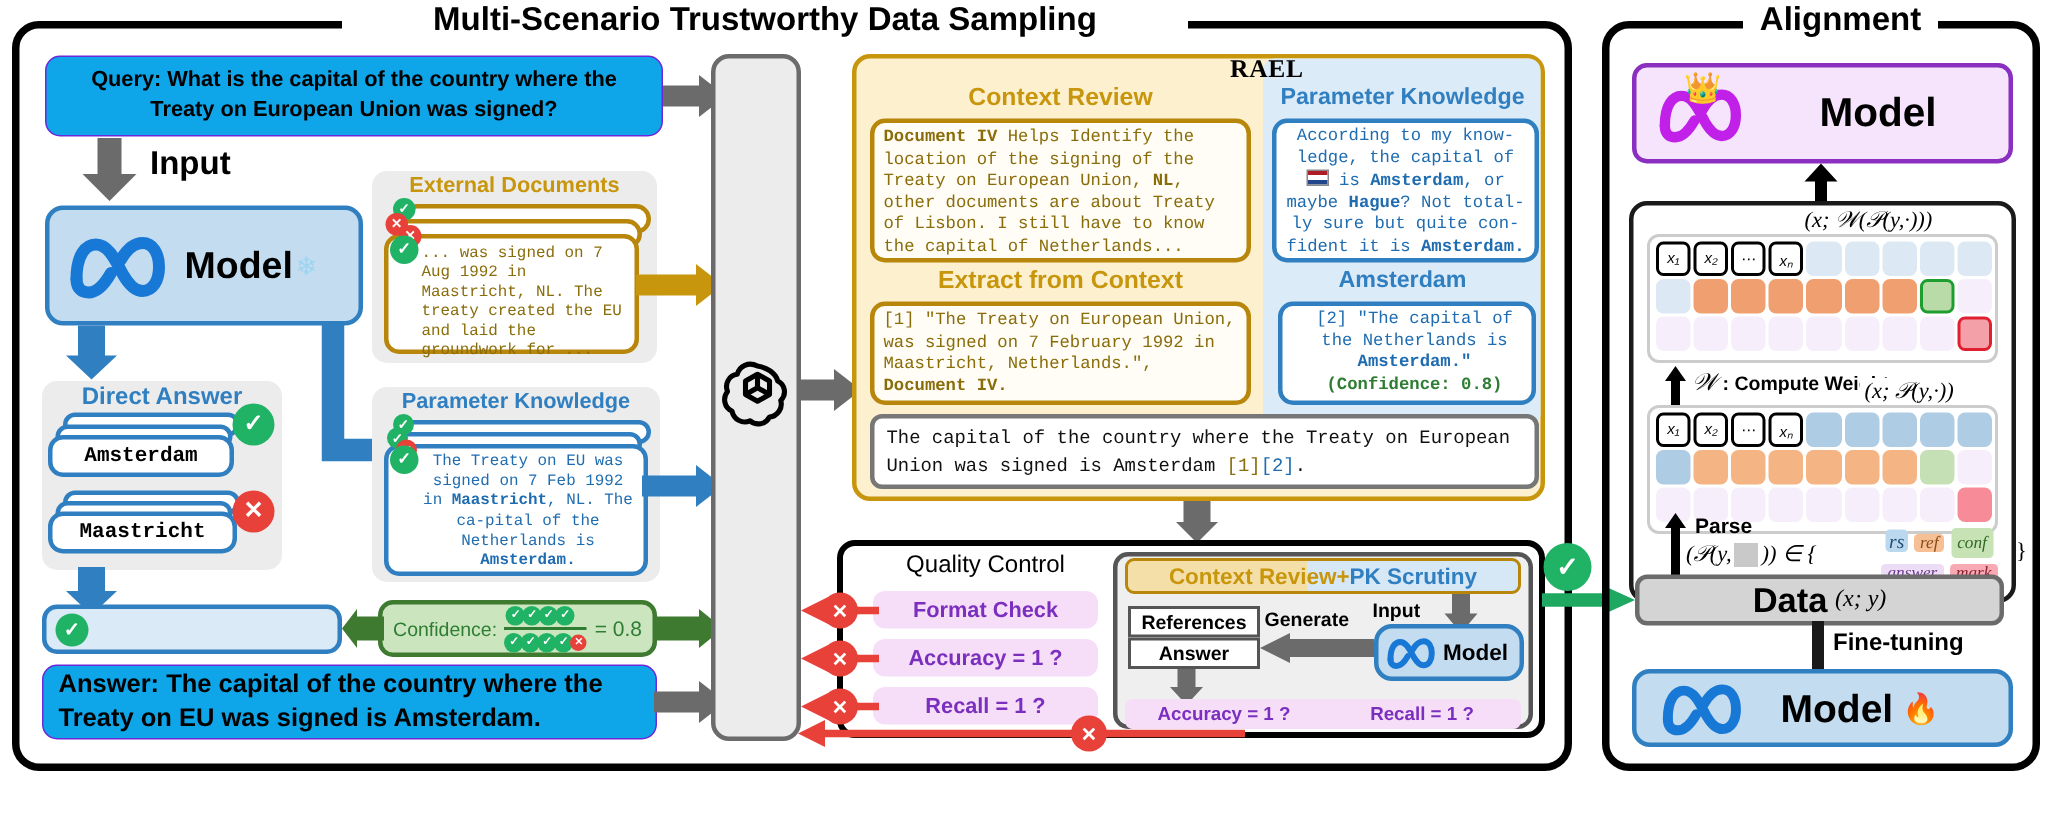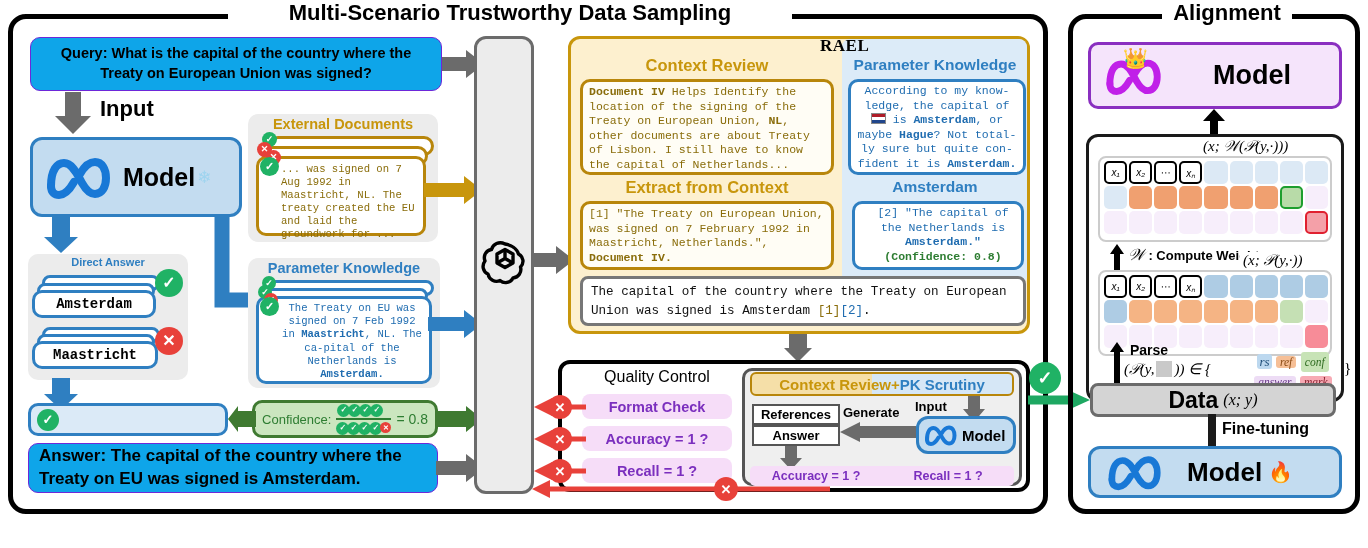--- a/index.html
+++ b/index.html
@@ -98,21 +98,21 @@
 <div class="abs badge ok" style="left:262px;top:132px;width:15px;height:15px;font-size:9px;">✓</div>
 <div class="abs badge no" style="left:257px;top:142px;width:15px;height:15px;font-size:9px;">✕</div>
 <div class="abs badge no" style="left:266px;top:150px;width:15px;height:15px;font-size:9px;">✕</div>
 <div class="abs badge ok" style="left:260px;top:157px;width:19px;height:19px;font-size:11px;">✓</div>
 
 <svg class="arr" style="left:424px;top:176px;" width="60" height="28">
   <polygon points="0,7 40,7 40,0 58,14 40,28 40,21 0,21" fill="#c8960c"></polygon>
 </svg>
 
 <div class="abs lgray-field" style="left:28px;top:254px;width:160px;height:126px;"></div>
-<div class="abs ttl-blue" style="left:28px;top:256px;width:160px;text-align:center;font-size:11px;">Direct Answer</div>
+<div class="abs ttl-blue" style="left:28px;top:256px;width:160px;text-align:center;font-size:16px;">Direct Answer</div>
 <div class="abs white-note" style="left:42px;top:275px;width:118px;height:16px;"></div>
 <div class="abs white-note" style="left:37px;top:283px;width:118px;height:16px;"></div>
 <div class="abs white-note" style="left:32px;top:290px;width:124px;height:28px;display:flex;align-items:center;justify-content:center;">
   <span class="mono" style="font-size:14px;font-weight:bold;">Amsterdam</span>
 </div>
 <div class="abs badge ok" style="left:155px;top:269px;width:28px;height:28px;font-size:16px;">✓</div>
 
 <div class="abs white-note" style="left:42px;top:327px;width:118px;height:16px;"></div>
 <div class="abs white-note" style="left:37px;top:334px;width:118px;height:16px;"></div>
 <div class="abs white-note" style="left:32px;top:341px;width:126px;height:28px;display:flex;align-items:center;justify-content:center;">

